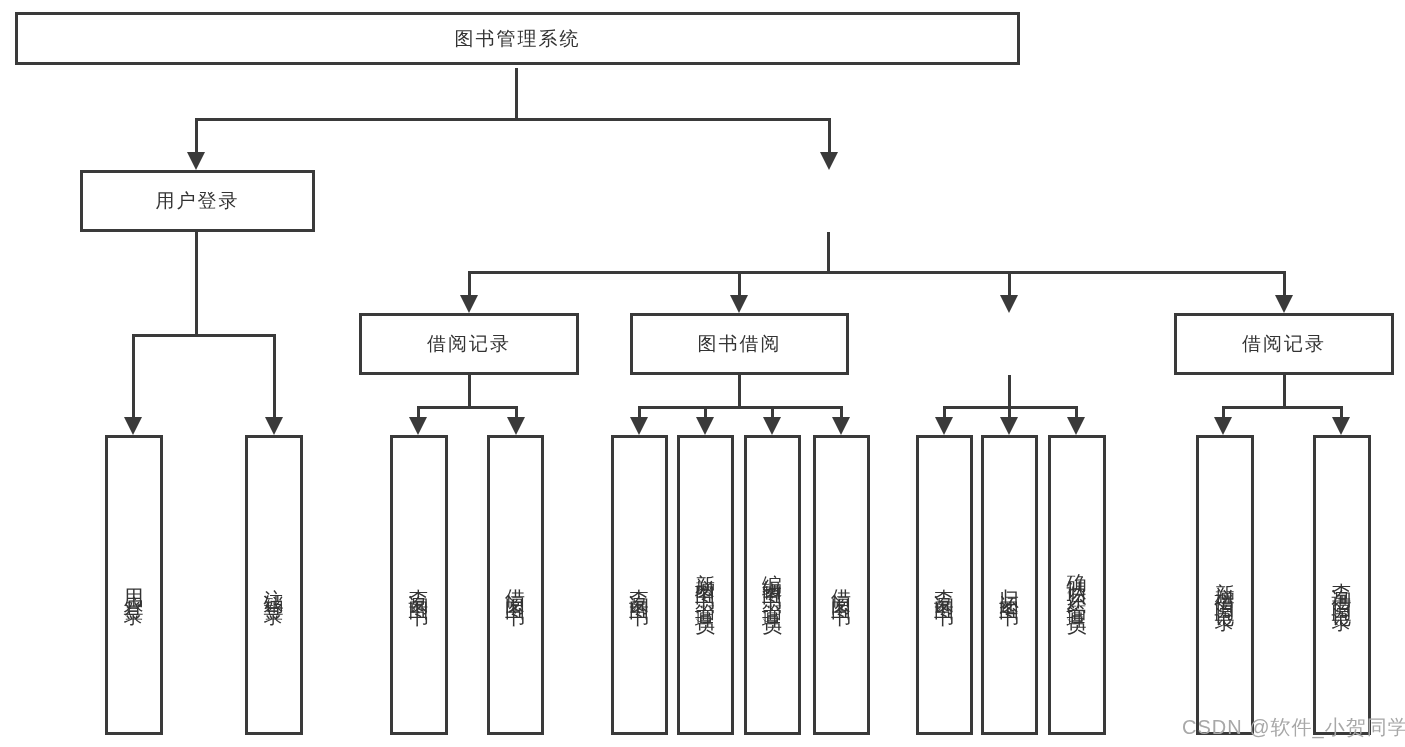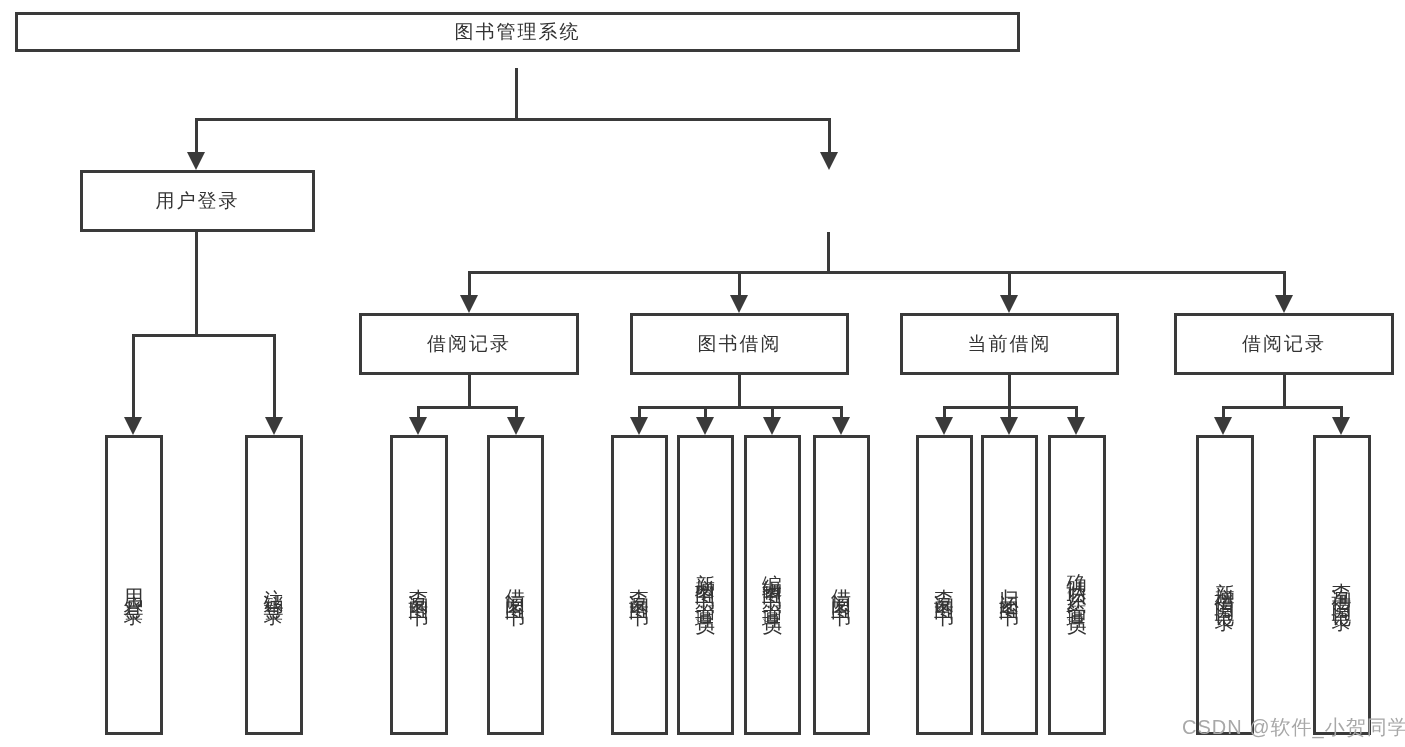--- a/index.html
+++ b/index.html
@@ -77,21 +77,21 @@
     letter-spacing:1px;
     z-index:4;
     white-space:nowrap;
   }
 </style>
 </head>
 <body>
 
 <div class="canvas">
 
-  <div class="hbox" style="left:15px;top:12px;width:1005px;height:40px;">
+  <div class="hbox" style="left:15px;top:12px;width:1005px;height:53px;">
     <span>图书管理系统</span>
   </div>
 
   <div class="line" style="left:515px;top:68px;width:3px;height:52px;"></div>
   <div class="line" style="left:195px;top:118px;width:636px;height:3px;"></div>
   <div class="line" style="left:195px;top:118px;width:3px;height:36px;"></div>
   <div class="arrow" style="left:187px;top:152px;"></div>
   <div class="line" style="left:828px;top:118px;width:3px;height:36px;"></div>
   <div class="arrow" style="left:820px;top:152px;"></div>
 
@@ -116,23 +116,20 @@
   <div class="arrow" style="left:1000px;top:295px;"></div>
   <div class="line" style="left:1283px;top:271px;width:3px;height:26px;"></div>
   <div class="arrow" style="left:1275px;top:295px;"></div>
 
   <div class="hbox" style="left:359px;top:313px;width:220px;height:62px;">
     <span>借阅记录</span>
   </div>
   <div class="hbox" style="left:630px;top:313px;width:219px;height:62px;justify-content:center;">
     <span>图书借阅</span>
   </div>
-  <div class="hbox" style="left:900px;top:313px;width:219px;height:62px;">
-    <span>当前借阅</span>
-  </div>
   <div class="hbox" style="left:1174px;top:313px;width:220px;height:62px;">
     <span>借阅记录</span>
   </div>
 
   <div class="line" style="left:468px;top:375px;width:3px;height:34px;"></div>
   <div class="line" style="left:417px;top:406px;width:101px;height:3px;"></div>
   <div class="line" style="left:417px;top:406px;width:3px;height:13px;"></div>
   <div class="arrow" style="left:409px;top:417px;"></div>
   <div class="line" style="left:515px;top:406px;width:3px;height:13px;"></div>
   <div class="arrow" style="left:507px;top:417px;"></div>

